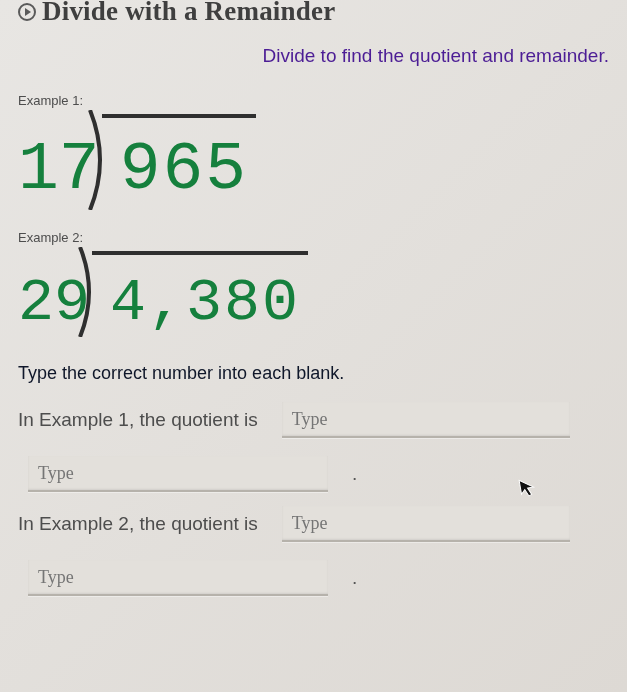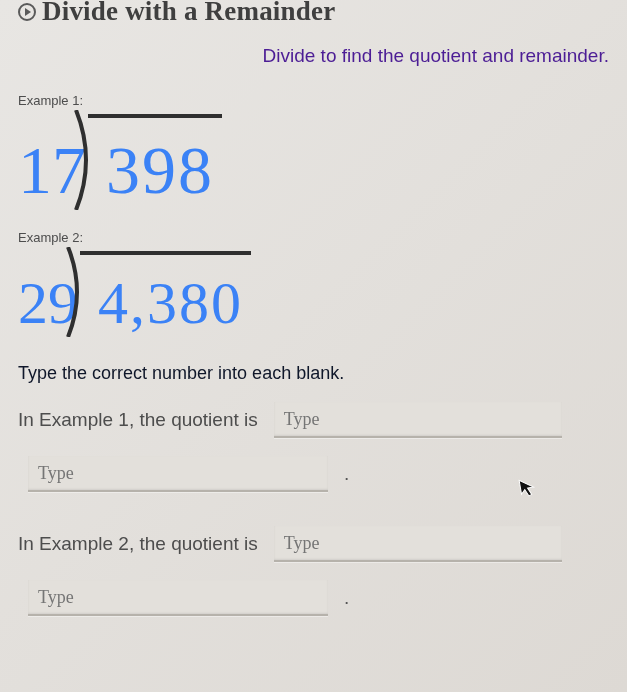--- a/index.html
+++ b/index.html
@@ -55,22 +55,22 @@
     .example-label {
       font-size: 13px;
       color: #4d4d4d;
       margin-top: 26px;
       margin-bottom: 6px;
     }
     .longdiv {
       display: flex;
       align-items: flex-end;
       font-size: 68px;
-      font-family: Liberation Serif, serif;
-      color: #3b82f6;
+      font-family: Liberation Mono, monospace;
+      color: #15803d;
       line-height: 1;
       margin-top: 6px;
     }
     .longdiv2 { font-size: 60px; }
     .divisor {
       padding-top: 22px;
       font-weight: 400;
     }
     .div-symbol {
       position: relative;
@@ -94,21 +94,21 @@
     .curve svg { display: block; }
     .prompt {
       font-size: 18px;
       color: #0f172a;
       margin-top: 30px;
     }
     .fill-row {
       display: flex;
       align-items: center;
       flex-wrap: wrap;
-      gap: 16px;
+      gap: 24px;
       margin-top: 18px;
       font-size: 19px;
       color: #4d4d4d;
     }
     .fill-row.indent .blank:first-child { margin-left: 10px; }
     .blank {
       background: #e3e0db;
       border: none;
       border-bottom: 2px solid #b6b2ab;
       box-shadow: inset 0 -1px 2px rgba(0,0,0,0.08), 0 1px 0 rgba(255,255,255,0.4);
@@ -144,21 +144,21 @@
 
 <p class="example-label">Example 1:</p>
 <div class="longdiv">
   <span class="divisor">17</span>
   <span class="div-symbol">
     <span class="curve">
       <svg width="32" height="100" viewBox="0 0 32 100">
         <path d="M4 0 Q 24 50 4 100" stroke="#2f2f2f" stroke-width="4" fill="none"></path>
       </svg>
     </span>
-    <span class="dividend">398</span>
+    <span class="dividend">965</span>
   </span>
 </div>
 
 <p class="example-label">Example 2:</p>
 <div class="longdiv longdiv2">
   <span class="divisor">29</span>
   <span class="div-symbol">
     <span class="curve">
       <svg width="32" height="90" viewBox="0 0 32 90">
         <path d="M4 0 Q 22 45 4 90" stroke="#2f2f2f" stroke-width="4" fill="none"></path>
@@ -172,21 +172,21 @@
 
 <div class="fill-row">
   <span class="lead">In Example 1, the quotient is</span>
   <input class="blank wide" placeholder="Type" style="">
 </div>
 <div class="fill-row indent">
   <input class="blank med" placeholder="Type" style="">
   <span class="period">.</span>
 </div>
 
-<div class="fill-row" style="margin-top:34px">
+<div class="fill-row" style="margin-top:14px">
   <span class="lead">In Example 2, the quotient is</span>
   <input class="blank wide" placeholder="Type" style="">
 </div>
 <div class="fill-row indent">
   <input class="blank med" placeholder="Type" style="">
   <span class="period">.</span>
 </div>
 
 <div class="cursor">
   <svg width="16" height="20" viewBox="0 0 16 20">

